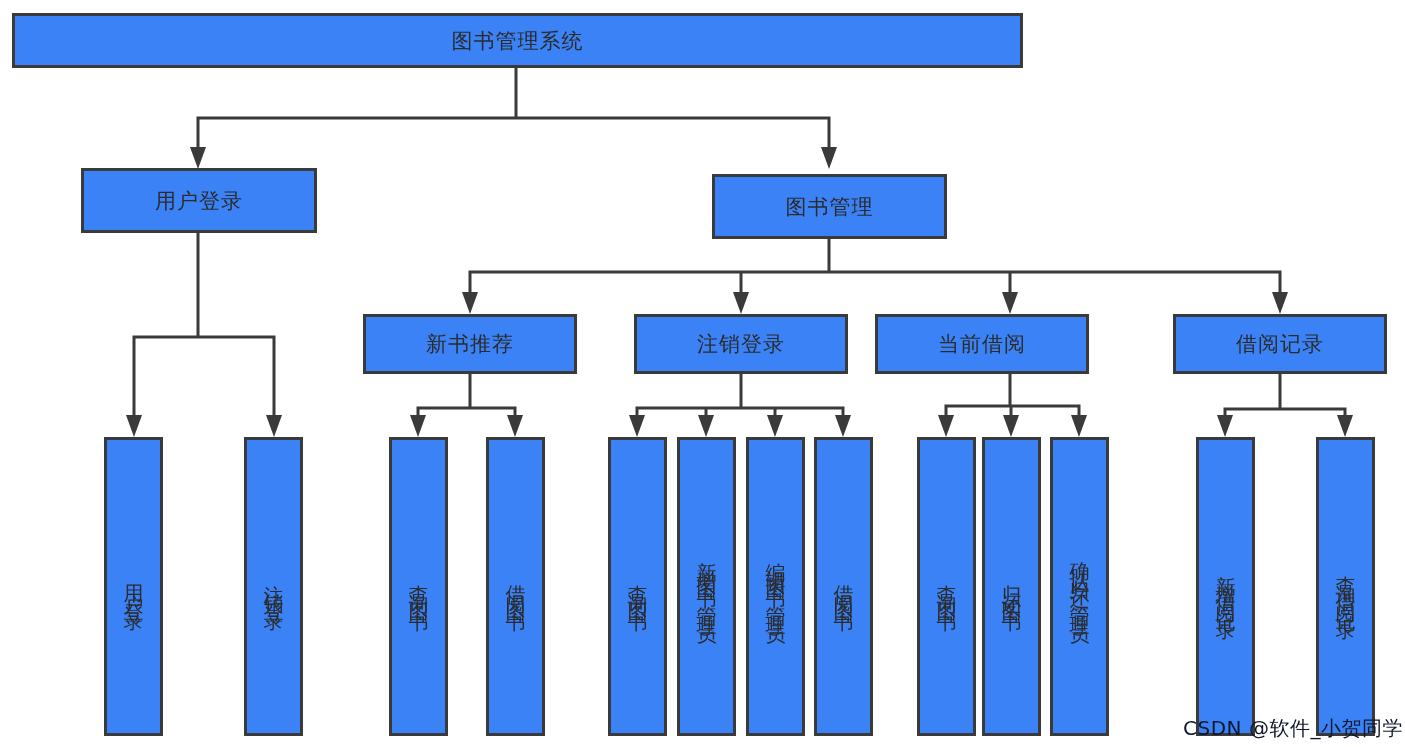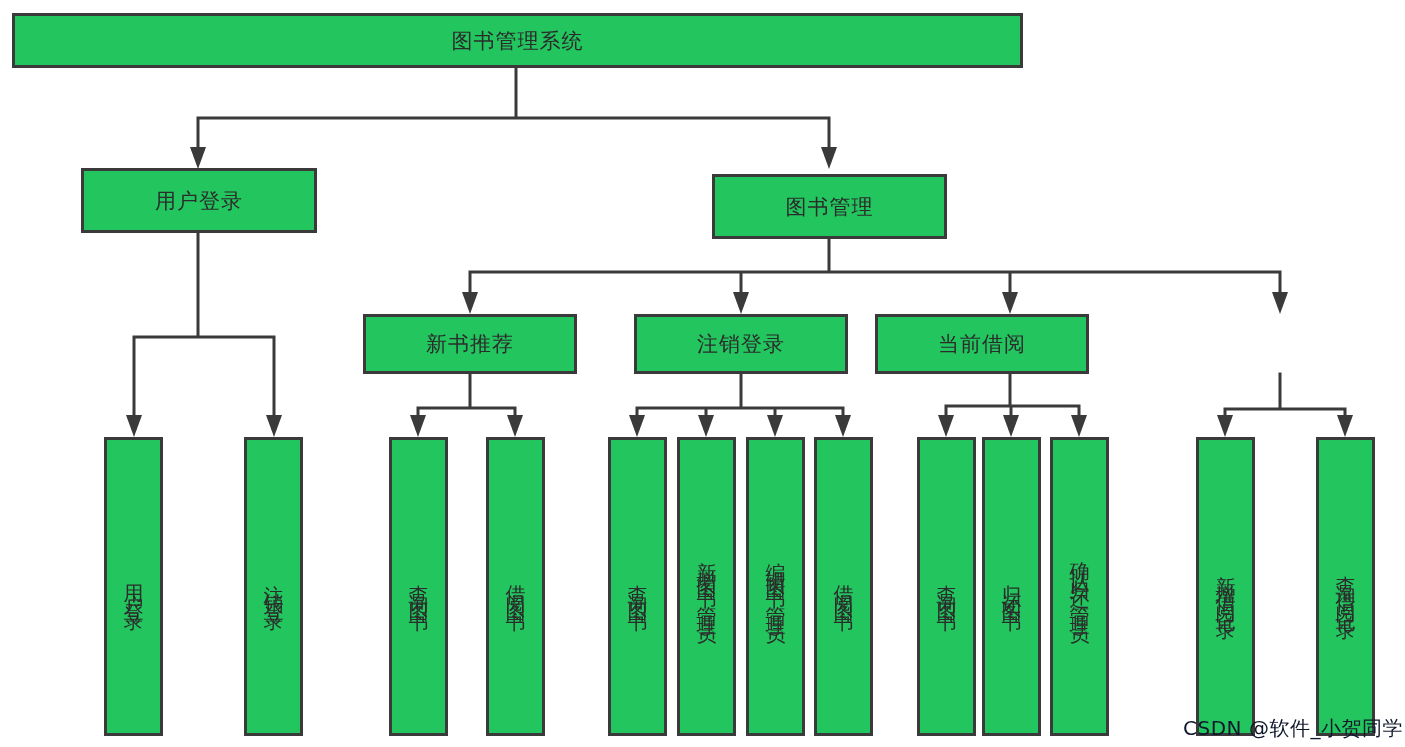--- a/index.html
+++ b/index.html
@@ -7,21 +7,21 @@
     position:relative;
     width:1405px;height:747px;
     background:#ffffff;
     font-family:"DejaVu Sans",sans-serif;
     overflow:hidden;
   }
   svg.wires{position:absolute;left:0;top:0;width:1405px;height:747px;}
   .box{
     position:absolute;
     box-sizing:border-box;
-    background:#22c55e;
+    background:#3b82f6;
     border:3px solid #3a3a3a;
     display:flex;
     align-items:center;
     justify-content:center;
     color:#2b2b2b;
   }
   .h-label{font-size:21px;letter-spacing:1px;white-space:nowrap;}
   .leaf .v-label{
     writing-mode:vertical-rl;
     text-orientation:mixed;
@@ -98,20 +98,23 @@
 
   <div class="box" style="left:363px;top:314px;width:214px;height:60px;">
     <span class="h-label">新书推荐</span>
   </div>
   <div class="box" style="left:634px;top:314px;width:214px;height:60px;">
     <span class="h-label">注销登录</span>
   </div>
   <div class="box" style="left:875px;top:314px;width:214px;height:60px;">
     <span class="h-label">当前借阅</span>
   </div>
+  <div class="box" style="left:1173px;top:314px;width:214px;height:60px;">
+    <span class="h-label">借阅记录</span>
+  </div>
 
   <div class="box leaf" style="left:104px;top:437px;width:59px;height:299px;">
     <span class="v-label">用户登录</span>
   </div>
   <div class="box leaf" style="left:244px;top:437px;width:59px;height:299px;">
     <span class="v-label">注销登录</span>
   </div>
 
   <div class="box leaf" style="left:389px;top:437px;width:59px;height:299px;">
     <span class="v-label">查询图书</span>

